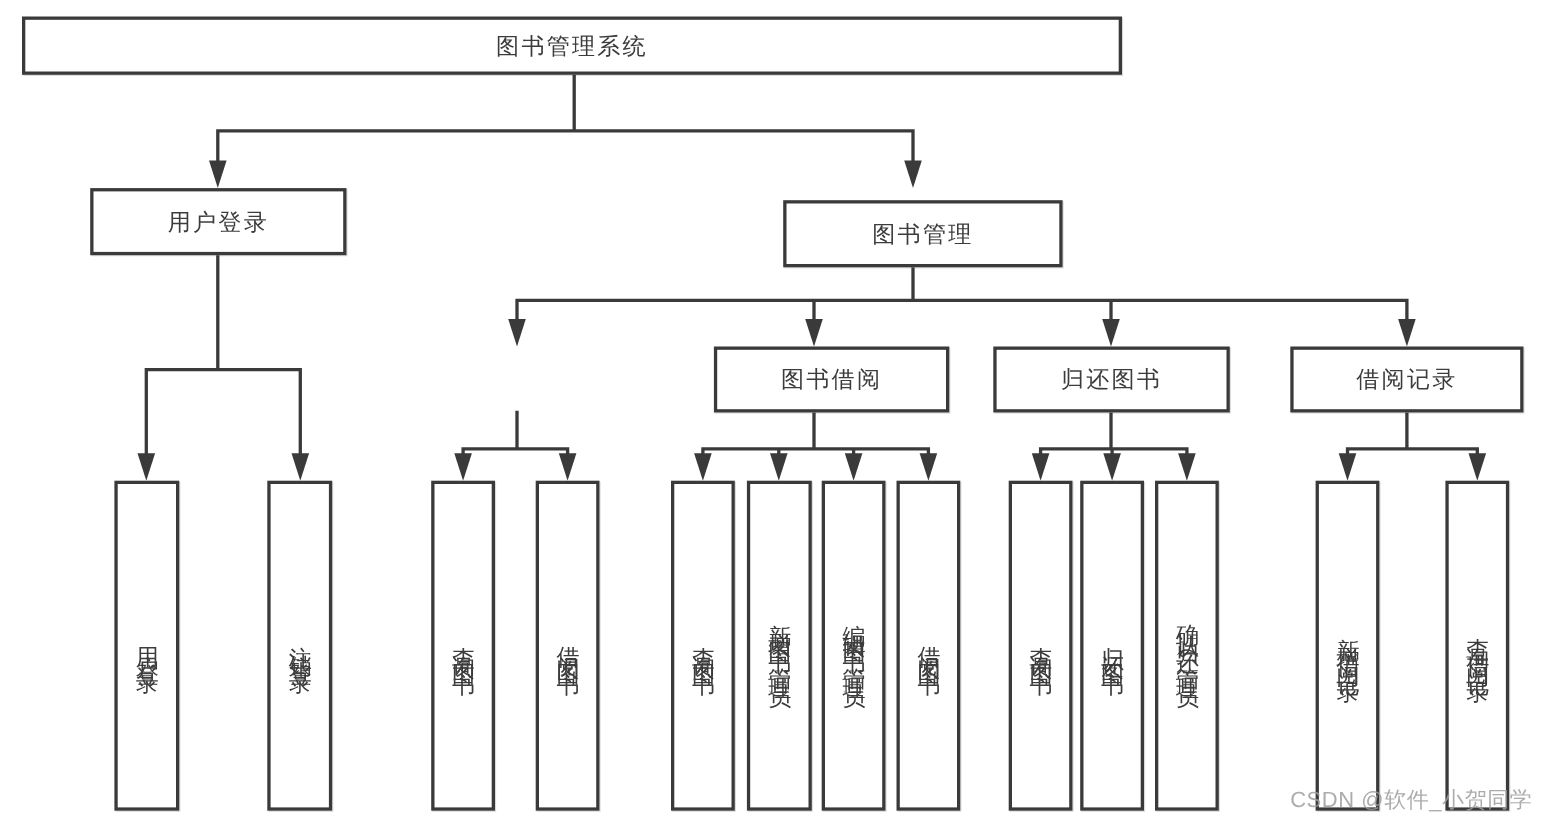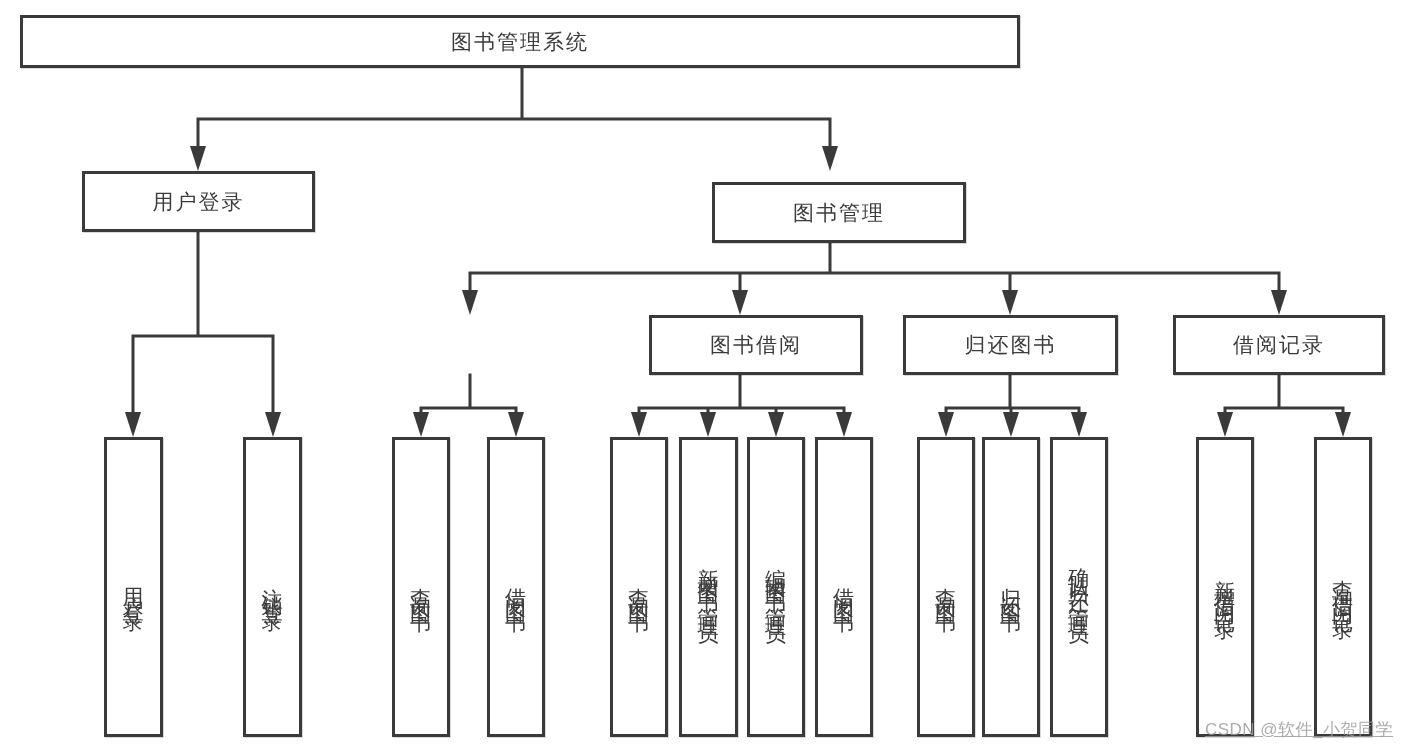--- a/index.html
+++ b/index.html
@@ -58,25 +58,24 @@
   #leaf-8  { left:815px;  width:58px; }
   #leaf-9  { left:917px;  width:58px; }
   #leaf-10 { left:982px;  width:58px; }
   #leaf-11 { left:1050px; width:58px; }
   #leaf-12 { left:1196px; width:58px; }
   #leaf-13 { left:1314px; width:58px; }
   .watermark {
     position:absolute;
     right:12px; bottom:6px;
     z-index:5;
-    font-size:17px;
+    font-size:20px;
     color:rgba(158,158,158,0.85);
     letter-spacing:0.5px;
     white-space:nowrap;
-    text-decoration:underline;
   }
 </style>
 </head>
 <body>
 
 <div class="canvas">
 
   <svg class="connectors" viewBox="0 0 1405 747" xmlns="http://www.w3.org/2000/svg">
     <g stroke="#3a3a3a" stroke-width="3" fill="none" stroke-linecap="square">
       <path d="M522,68 V119 M198,119 H830 M198,119 V150 M830,119 V150"></path>

